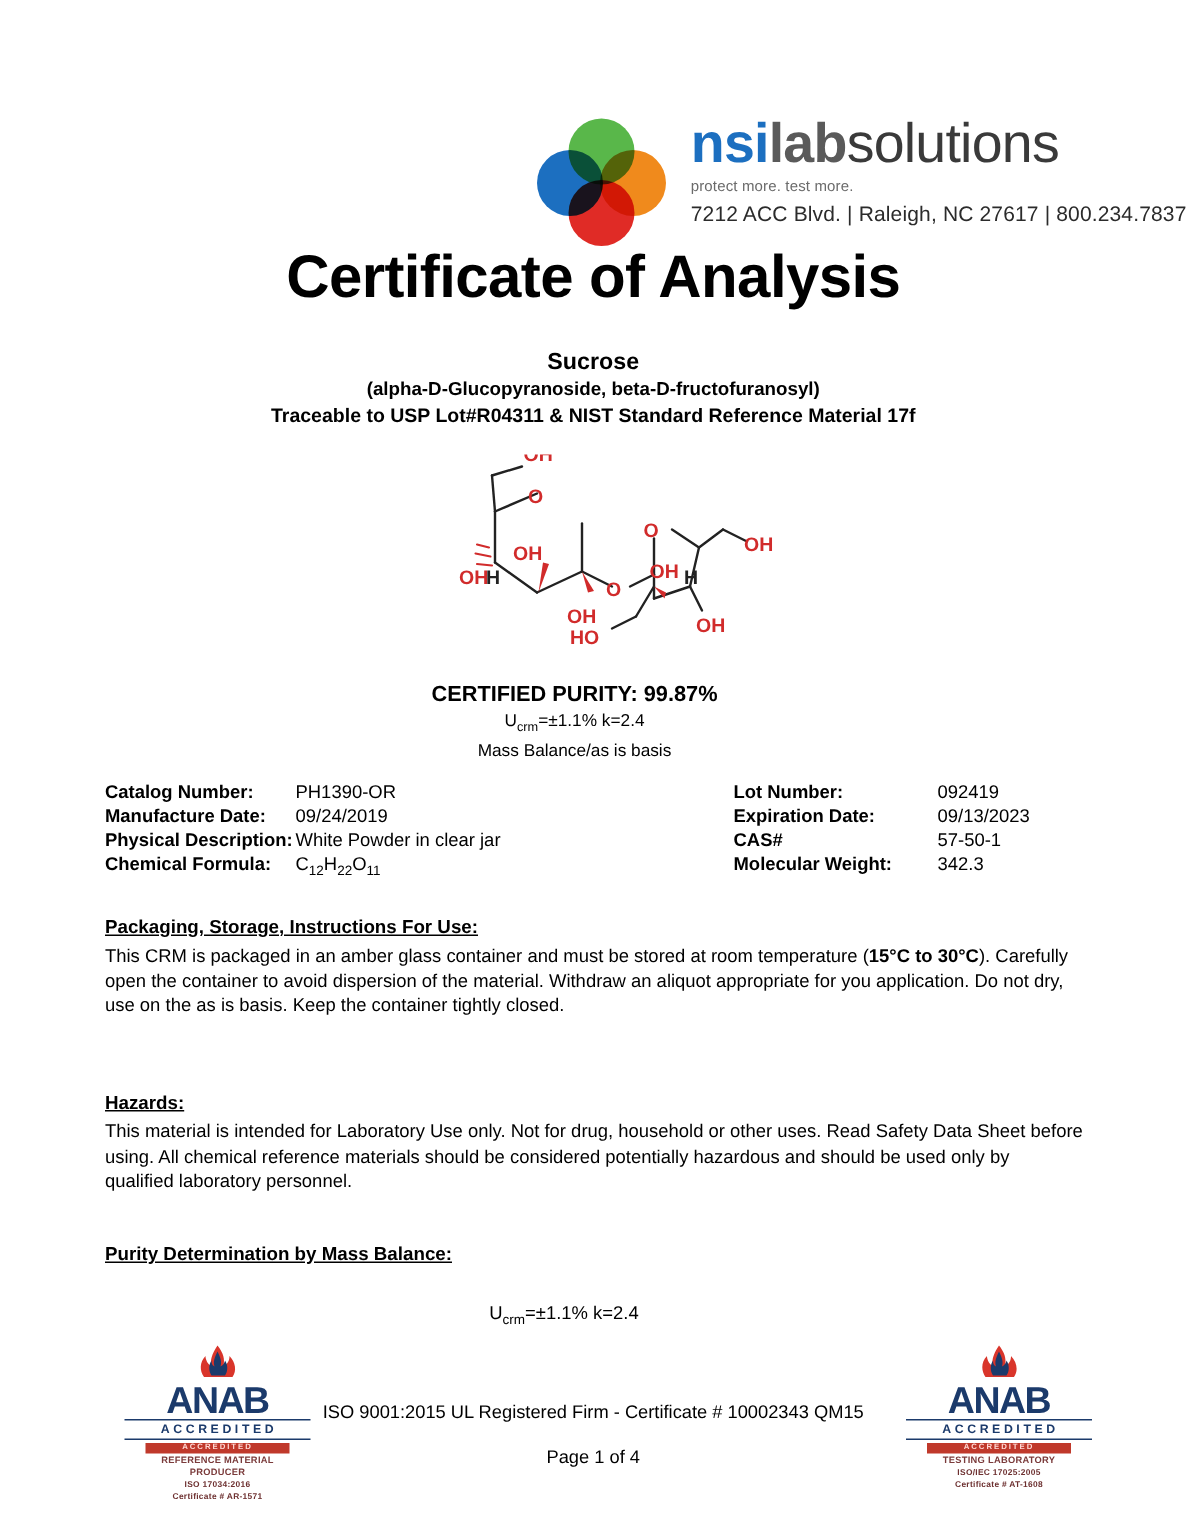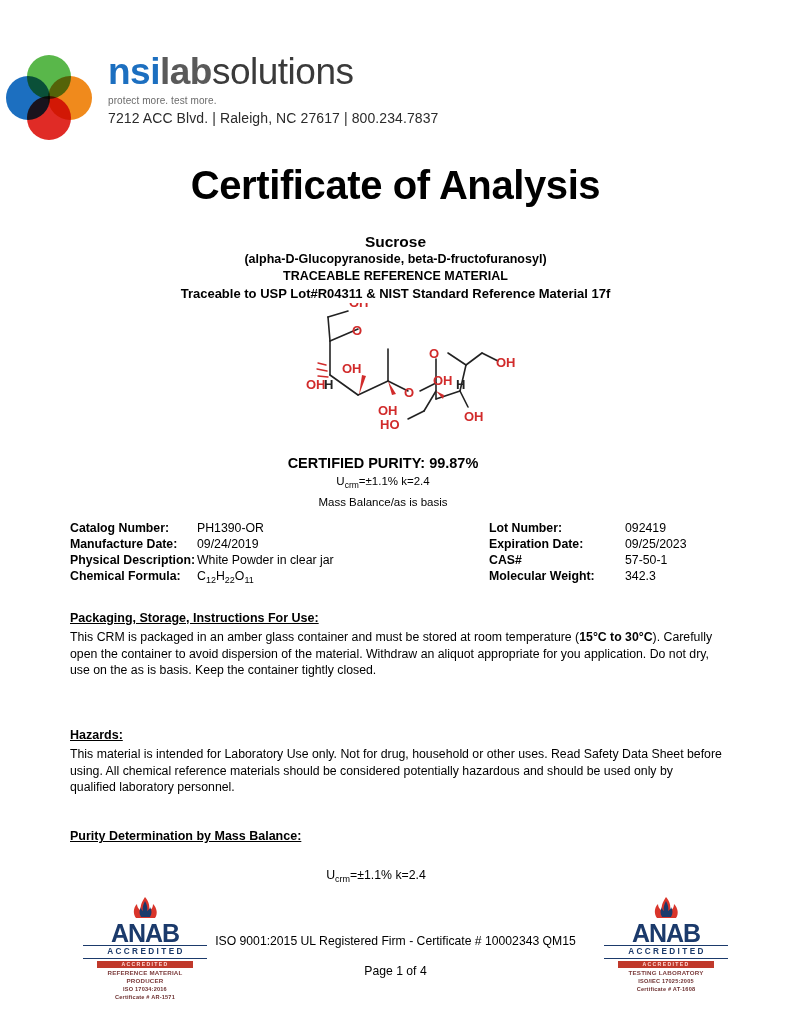--- a/index.html
+++ b/index.html
@@ -19,24 +19,24 @@
     position: absolute;
     left: 0; top: 0;
     width: 791px;
     height: 1024px;
     background: #fff;
   }
 
   
   .header {
     position: absolute;
-    left: 0; top: 50px;
+    left: 0; top: 74px;
     width: 791px;
     display: flex;
-    justify-content: flex-start;
+    justify-content: flex-end;
   }
   .logo-block {
     display: flex;
     align-items: flex-start;
     gap: 10px;
   }
   .logo-mark {
     position: relative;
     width: 98px;
     height: 78px;
@@ -295,21 +295,20 @@
         <div class="address">7212 ACC Blvd.  |  Raleigh, NC 27617  |  800.234.7837</div>
       </div>
     </div>
   </div>
 
   <div class="doc-title">Certificate of Analysis</div>
 
   <div class="subtitle-block">
     <div class="sub-name">Sucrose</div>
     <div class="sub-iupac">(alpha-D-Glucopyranoside, beta-D-fructofuranosyl)</div>
-    <div class="sub-trm">TRACEABLE REFERENCE MATERIAL</div>
     <div class="sub-trace">Traceable to USP Lot#R04311 &amp; NIST Standard Reference Material 17f</div>
   </div>
 
   <div class="structure">
     <svg width="220" height="142" viewBox="0 0 220 142" xmlns="http://www.w3.org/2000/svg">
       <g stroke="#222" stroke-width="1.6" fill="none" stroke-linecap="round">
 
         <path d="M34,38 L34,72"></path>
         <path d="M34,72 L62,92"></path>
         <path d="M62,92 L92,78"></path>
@@ -394,21 +393,21 @@
       </div>
     </div>
 
     <div class="col-right">
       <div class="frow">
         <div class="flabel">Lot Number:</div>
         <div class="fvalue">092419</div>
       </div>
       <div class="frow">
         <div class="flabel">Expiration Date:</div>
-        <div class="fvalue">09/25/2023</div>
+        <div class="fvalue">09/13/2023</div>
       </div>
       <div class="frow">
         <div class="flabel">CAS#</div>
         <div class="fvalue">57-50-1</div>
       </div>
       <div class="frow">
         <div class="flabel">Molecular Weight:</div>
         <div class="fvalue">342.3</div>
       </div>
     </div>

